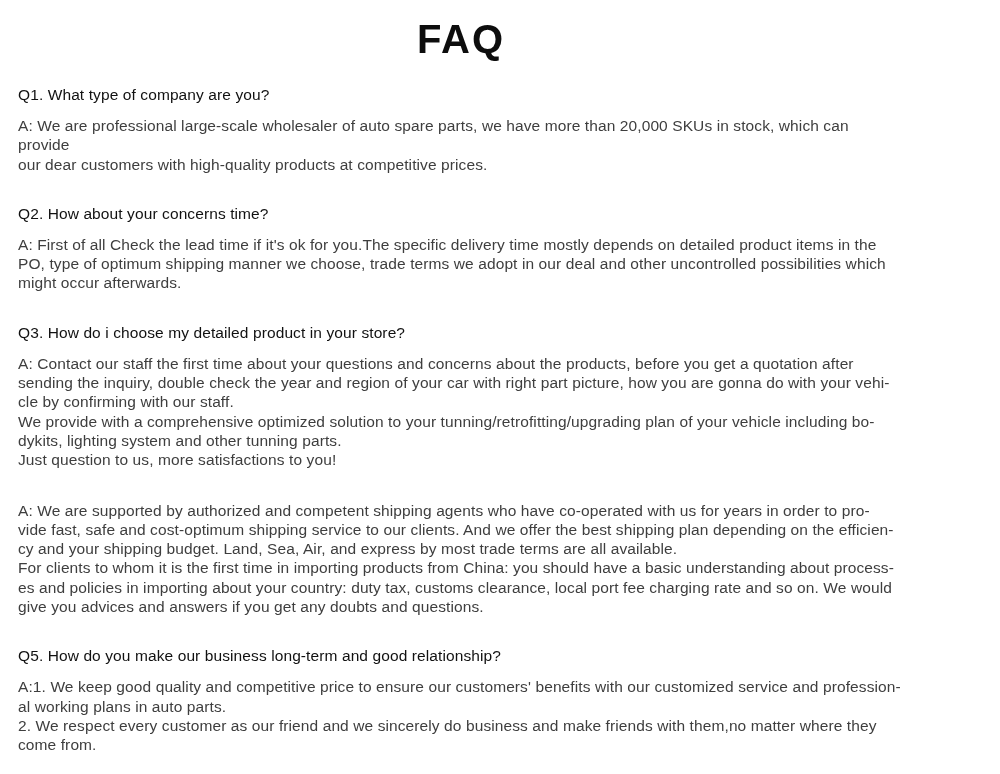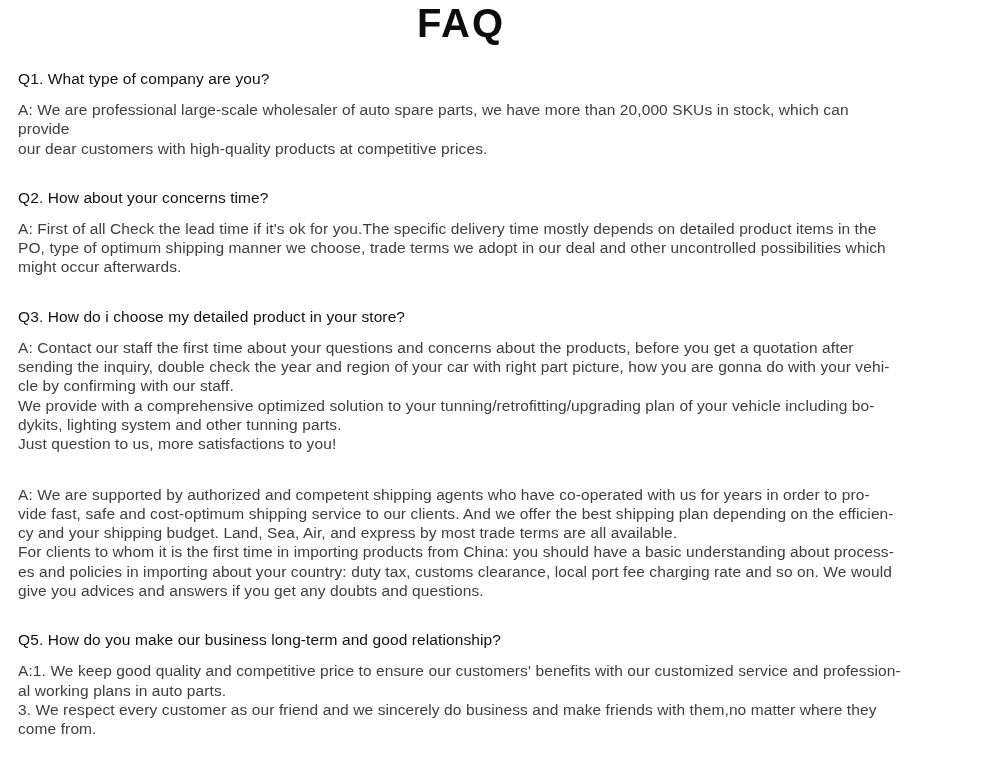--- a/index.html
+++ b/index.html
@@ -4,21 +4,21 @@
 <style>
   * { margin: 0; padding: 0; box-sizing: border-box; }
   html, body {
     background: #ffffff;
     font-family: "Liberation Sans", sans-serif;
   }
   .page {
     width: 920px;
     height: 774px;
     background: #ffffff;
-    padding: 0 16px 0 18px;
+    padding: 16px 16px 0 18px;
     overflow: hidden;
   }
   .page-title {
     text-align: center;
     font-size: 40px;
     line-height: 46px;
     font-weight: bold;
     letter-spacing: 2px;
     color: #0d0d0d;
     margin: 0 0 24px 0;
@@ -76,17 +76,17 @@
 cy and your shipping budget. Land, Sea, Air, and express by most trade terms are all available.
 For clients to whom it is the first time in importing products from China: you should have a basic understanding about process-
 es and policies in importing about your country: duty tax, customs clearance, local port fee charging rate and so on. We would
 give you advices and answers if you get any doubts and questions.</p>
   </section>
 
   <section class="faq-item">
     <h2>Q5. How do you make our business long-term and good relationship?</h2>
     <p>A:1. We keep good quality and competitive price to ensure our customers' benefits with our customized service and profession-
 al working plans in auto parts.
-3. We respect every customer as our friend and we sincerely do business and make friends with them,no matter where they
+2. We respect every customer as our friend and we sincerely do business and make friends with them,no matter where they
 come from.</p>
   </section>
 
 </div>
 
 </body></html>

